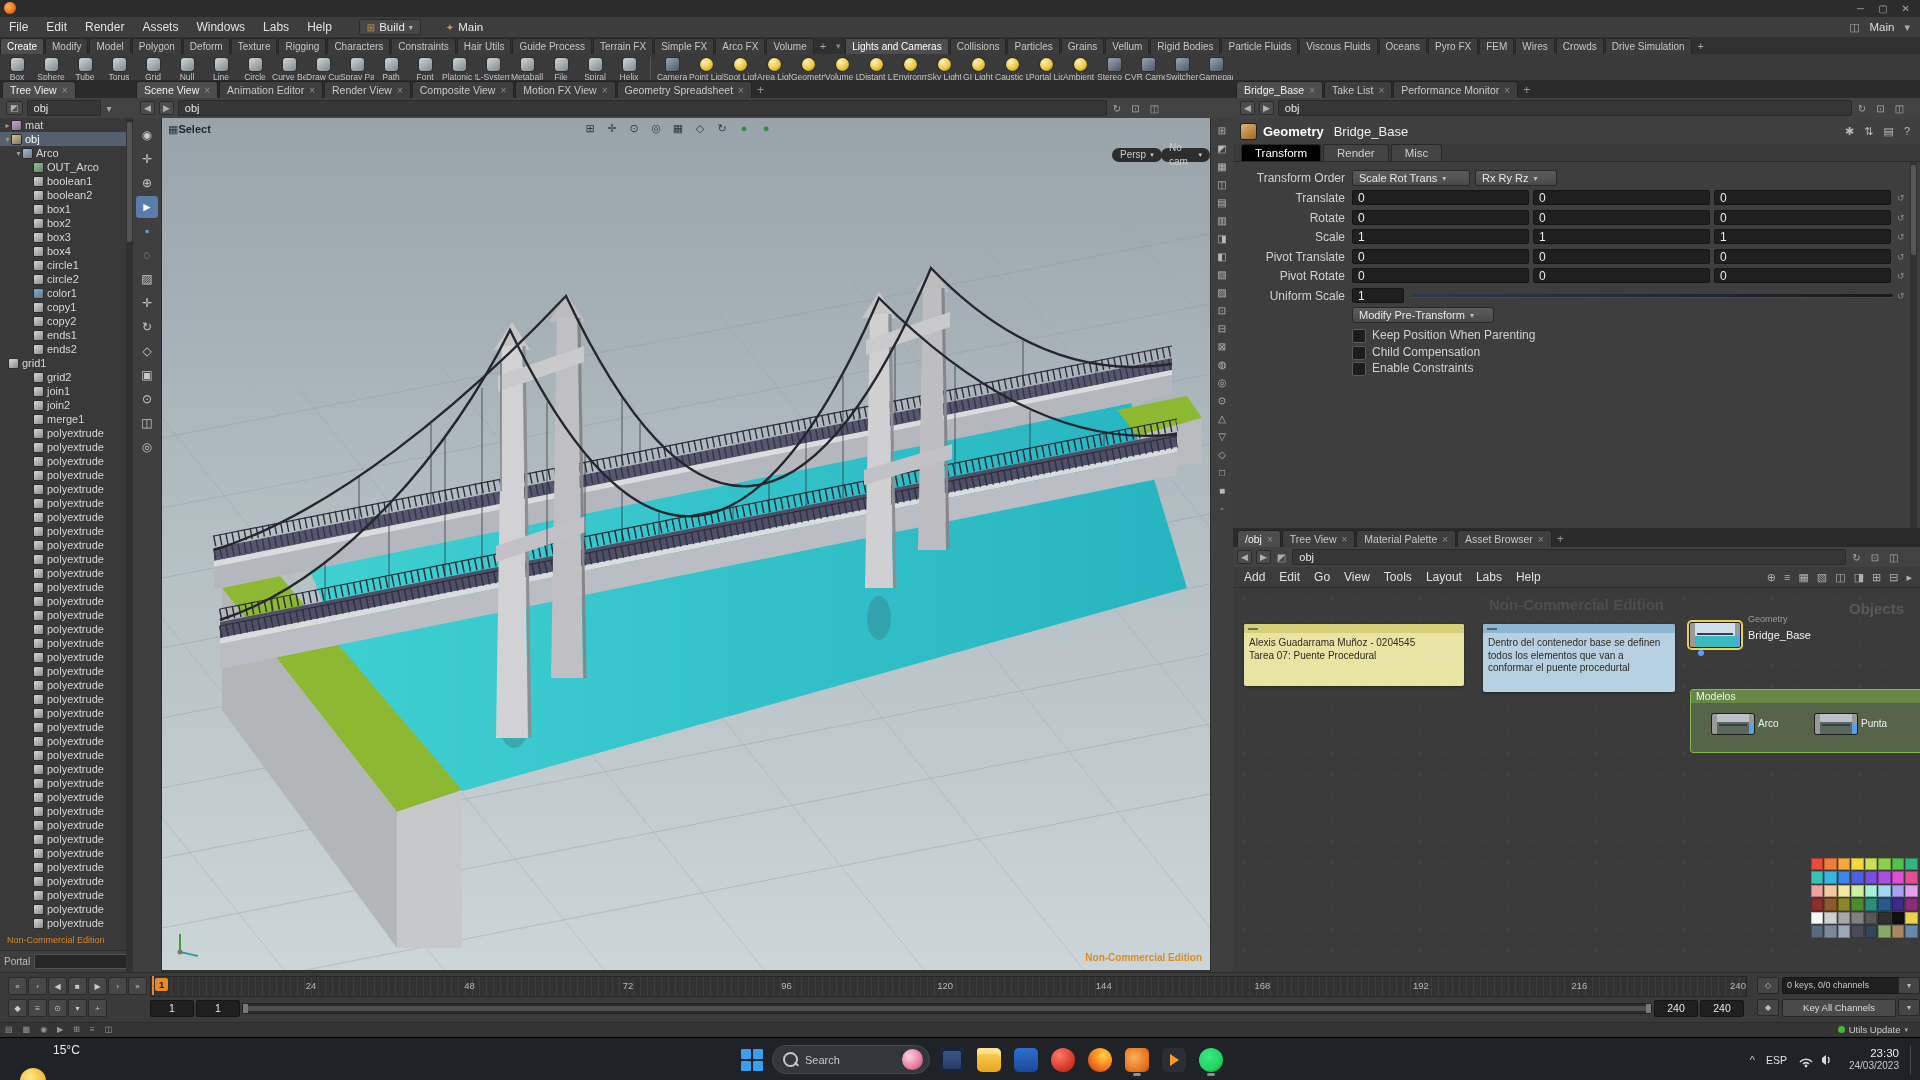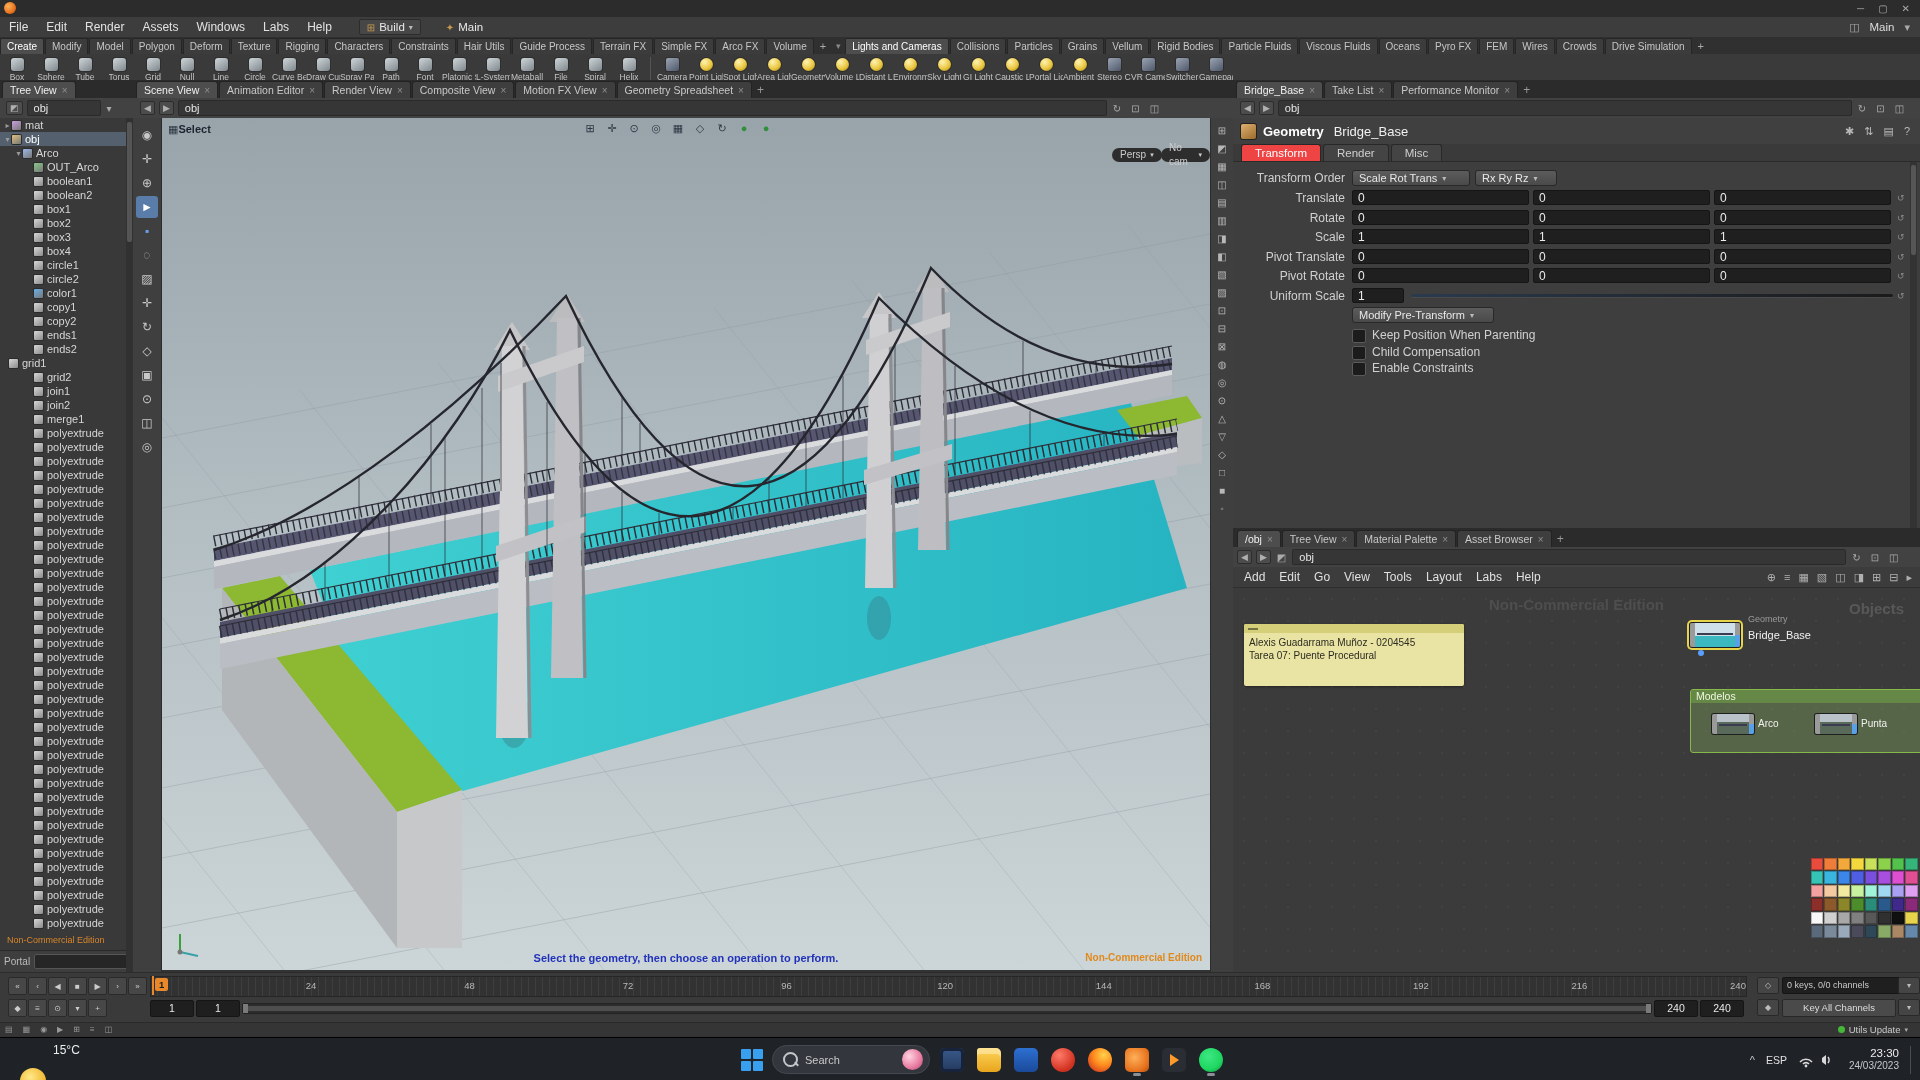--- a/index.html
+++ b/index.html
@@ -91,21 +91,21 @@
   #vp-watermark{right:8px;top:834px;font-size:10px;color:#e08a1e;font-weight:bold;}
 
   
   #paramheader{left:1233px;top:118px;width:687px;height:26px;background:#404040;border-bottom:1px solid #2c2c2c;display:flex;align-items:center;}
   #param-node-icon{width:15px;height:15px;margin:0 7px 0 8px;border-radius:2px;background:linear-gradient(145deg,#e0b070,#9a6a2a);box-shadow:0 0 0 1px #222;}
   #param-type{font-size:13px;font-weight:bold;color:#fff;margin-right:10px;}
   #param-name{font-size:13px;color:#f0f0f0;}
   #param-hicons{margin-left:auto;display:flex;gap:10px;padding-right:10px;font-size:11px;color:#b8b8b8;}
   #paramtabs{left:1233px;top:144px;width:687px;height:18px;background:#3a3a3a;border-bottom:1px solid #2b2b2b;display:flex;align-items:flex-end;padding-left:8px;box-sizing:border-box;}
   .param-tab{height:16px;line-height:16px;padding:0 13px;font-size:11.5px;color:#cfcfcf;background:#444;border:1px solid #282828;border-bottom:none;border-radius:3px 3px 0 0;margin-right:2px;}
-  .param-tab.active{background:#ef4444;color:#fff;}
+  .param-tab.active{background:#000000;color:#fff;}
   #parambody{left:1233px;top:162px;width:687px;height:366px;background:#3e3e3e;}
   .p-label{position:absolute;left:0;width:112px;text-align:right;font-size:12px;color:#d0d0d0;height:16px;line-height:16px;}
   .p-field{position:absolute;height:15px;line-height:15px;background:#1f1f1f;border:1px solid #151515;border-radius:2px;
     font-size:12px;color:#ececec;padding-left:5px;box-sizing:border-box;font-family:"Liberation Sans",sans-serif;}
   .p-drop{position:absolute;height:16px;line-height:15px;background:linear-gradient(#5c5c5c,#4a4a4a);border:1px solid #282828;
     border-radius:3px;font-size:11px;color:#e8e8e8;padding:0 6px;display:flex;align-items:center;gap:5px;box-sizing:border-box;}
   .p-drop .c{font-size:8px;color:#bbb;}
   .p-check{position:absolute;width:12px;height:12px;background:#1c1c1c;border:1px solid #5a5a5a;border-radius:2px;}
   .p-chklbl{position:absolute;font-size:12px;color:#d0d0d0;height:14px;line-height:14px;}
   .p-rev{position:absolute;font-size:9px;color:#8a8a8a;}
@@ -994,21 +994,20 @@
         <span class="vp-tb-icon green">●</span>
       </div>
     <div class="vp-pill" style="left:950px;top:30px">
       <span>Persp</span>
         <span style="font-size:7px">▾</span>
     </div>
     <div class="vp-pill" style="left:999px;top:30px">
       <span>No cam</span>
         <span style="font-size:7px">▾</span>
     </div>
-    <div id="vp-hint" class="abs">Select the geometry, then choose an operation to perform.</div>
     <div id="vp-watermark" class="abs">Non-Commercial Edition</div>
   </div>
 
   <div id="rightstrip" class="abs">
       <div class="rts-item">⊞</div>
       <div class="rts-item">◩</div>
       <div class="rts-item">▦</div>
       <div class="rts-item">◫</div>
       <div class="rts-item">▤</div>
       <div class="rts-item">▥</div>
@@ -1161,20 +1160,26 @@
     <div id="net-context" class="abs">Objects</div>
 
     <div id="sticky-yellow" class="sticky">
       <div class="hd">
           <div class="bar"></div>
         </div>
       <div class="body">
         <div>Alexis Guadarrama Muñoz - 0204545</div>
         <div>Tarea 07: Puente Procedural</div>
       </div>
+    </div>
+    <div id="sticky-blue" class="sticky">
+      <div class="hd">
+          <div class="bar"></div>
+        </div>
+      <div class="body">Dentro del contenedor base se definen todos los elementos que van a conformar el puente procedurtal</div>
     </div>
 
     <div class="h-node selected" style="left:457px;top:35px">
       <div class="flagL"></div>
       <div class="thumb"></div>
       <div class="flagR"></div>
     </div>
     <div class="node-type" style="left:515px;top:26px">Geometry</div>
     <div class="node-label" style="left:515px;top:41px">Bridge_Base</div>
     <div class="node-dot" style="left:465px;top:62px"></div>

